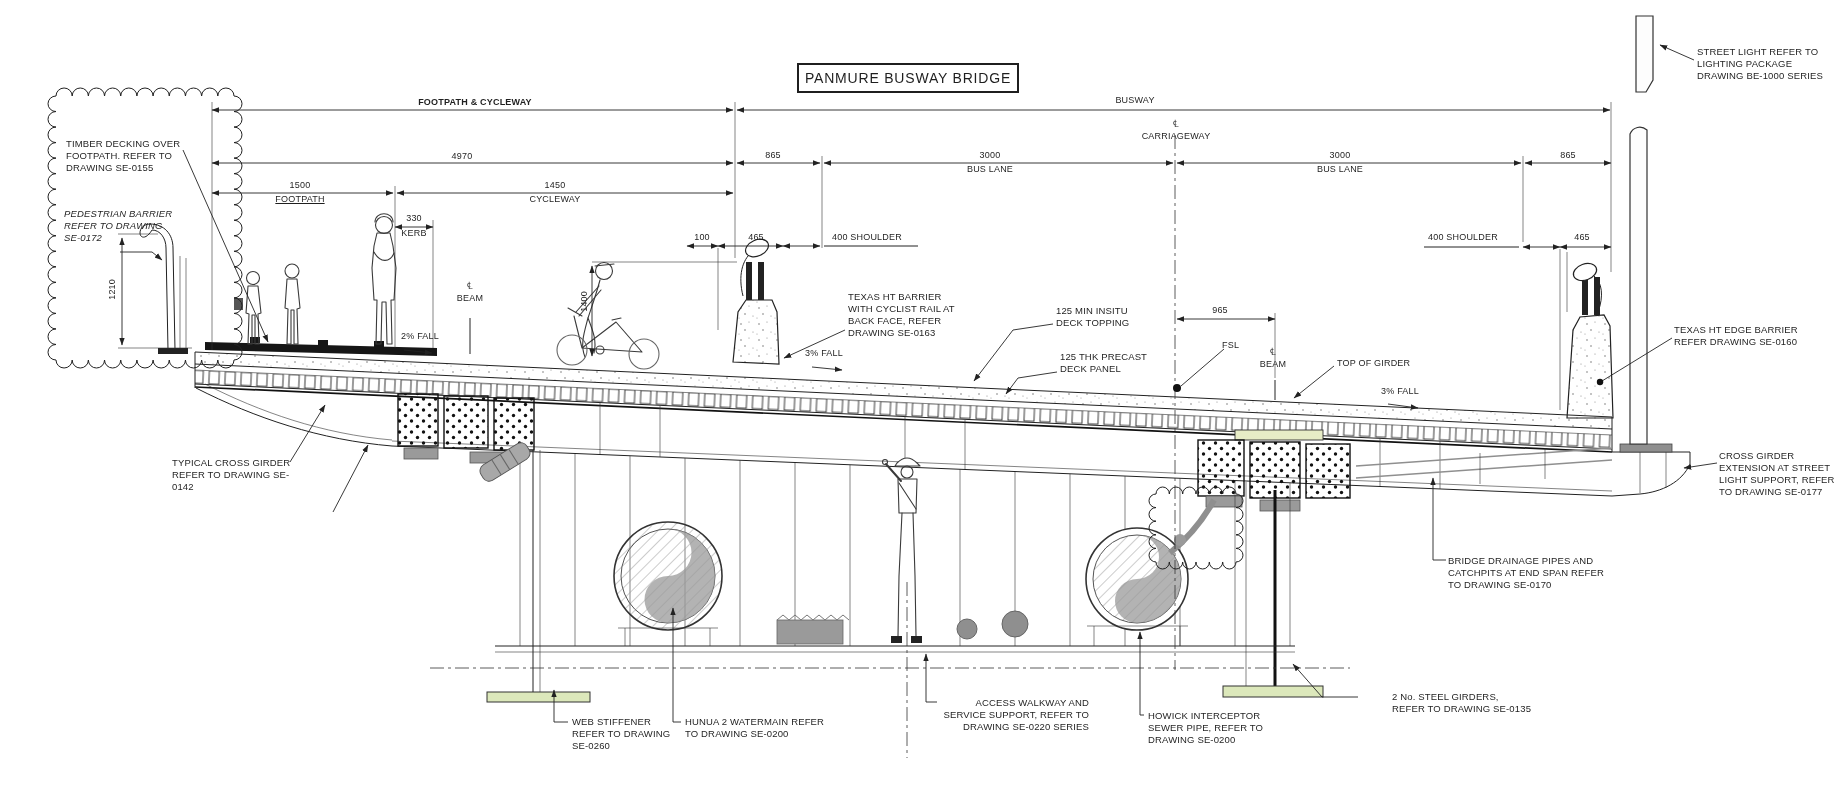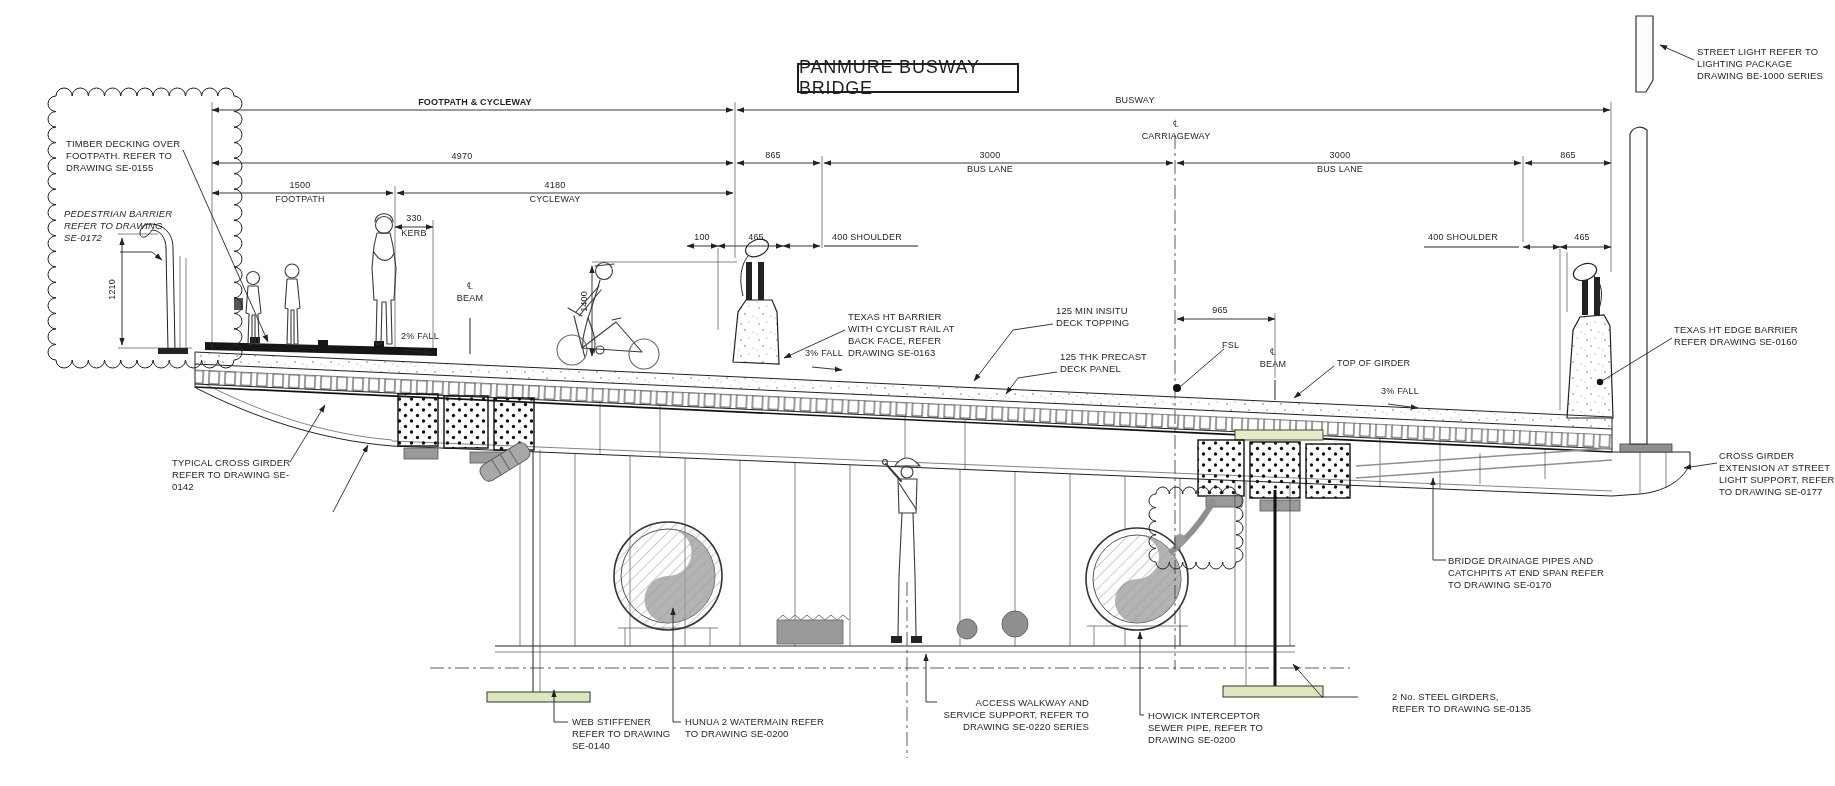--- a/index.html
+++ b/index.html
@@ -3,21 +3,21 @@
 <meta charset="utf-8">
 <style>
   html,body{margin:0;padding:0;background:#fff;}
   .canvas{position:relative;width:1835px;height:786px;background:#fff;overflow:hidden;
           font-family:"Liberation Sans",sans-serif;color:#1f1f1f;}
   svg{position:absolute;left:0;top:0;}
   .lbl{position:absolute;font-size:9.5px;line-height:1.28;letter-spacing:.15px;color:#1f1f1f;}
   .dimt{position:absolute;font-size:9px;line-height:1.2;letter-spacing:.2px;color:#1f1f1f;text-align:center;}
   .rot{transform:rotate(-90deg);transform-origin:center center;}
   .title-box{position:absolute;left:797px;top:63px;width:218px;height:26px;border:2px solid #1f1f1f;
-             display:flex;align-items:center;justify-content:center;font-size:18px;letter-spacing:.8px;}
+             display:flex;align-items:center;justify-content:center;font-size:14px;letter-spacing:.8px;}
   
   .ln{stroke:#222;stroke-width:1;fill:none;}
   .thin{stroke:#333;stroke-width:.6;fill:none;}
   .thk{stroke:#111;stroke-width:1.7;fill:none;}
   .dim{stroke:#222;stroke-width:.9;fill:none;}
   .ldr{stroke:#222;stroke-width:.9;fill:none;}
   .cl{stroke:#333;stroke-width:.8;fill:none;stroke-dasharray:14 4 3 4;}
   .gry{stroke:#8f8f8f;fill:none;}
   .fig{stroke:#3a3a3a;stroke-width:1.1;fill:none;stroke-linejoin:round;stroke-linecap:round;}
   .cloudp{stroke:#222;stroke-width:1;fill:none;}
@@ -323,22 +323,22 @@
 <div class="dimt" style="left:432px;top:151px;width:60px;">4970</div>
 <div class="dimt" style="left:748px;top:150px;width:50px;">865</div>
 <div class="dimt" style="left:1168px;top:118px;width:16px;font-size:10px;">℄</div>
 <div class="dimt" style="left:1128px;top:131px;width:96px;">CARRIAGEWAY</div>
 <div class="dimt" style="left:958px;top:150px;width:64px;">3000</div>
 <div class="dimt" style="left:950px;top:164px;width:80px;">BUS LANE</div>
 <div class="dimt" style="left:1308px;top:150px;width:64px;">3000</div>
 <div class="dimt" style="left:1300px;top:164px;width:80px;">BUS LANE</div>
 <div class="dimt" style="left:1543px;top:150px;width:50px;">865</div>
 <div class="dimt" style="left:272px;top:180px;width:56px;">1500</div>
-<div class="dimt" style="left:264px;top:194px;width:72px;">FOOTPATH</div>
-<div class="dimt" style="left:527px;top:180px;width:56px;">4180</div>
+<div class="dimt" style="left:264px;top:194px;width:72px;text-decoration:underline;">FOOTPATH</div>
+<div class="dimt" style="left:527px;top:180px;width:56px;">1450</div>
 <div class="dimt" style="left:517px;top:194px;width:76px;">CYCLEWAY</div>
 <div class="dimt" style="left:396px;top:213px;width:36px;">330</div>
 <div class="dimt" style="left:396px;top:228px;width:36px;">KERB</div>
 <div class="dimt" style="left:684px;top:232px;width:36px;">100</div>
 <div class="dimt" style="left:736px;top:232px;width:40px;">465</div>
 <div class="dimt" style="left:832px;top:232px;width:88px;text-align:left;white-space:nowrap;">400 SHOULDER</div>
 <div class="dimt" style="left:1428px;top:232px;width:92px;text-align:left;white-space:nowrap;">400 SHOULDER</div>
 <div class="dimt" style="left:1560px;top:232px;width:44px;">465</div>
 <div class="dimt" style="left:1198px;top:305px;width:44px;">965</div>
 <div class="dimt rot" style="left:92px;top:284px;width:40px;">1210</div>
@@ -351,26 +351,26 @@
 <div class="dimt" style="left:458px;top:280px;width:24px;font-size:10px;">℄</div>
 <div class="dimt" style="left:448px;top:293px;width:44px;">BEAM</div>
 <div class="dimt" style="left:1261px;top:346px;width:24px;font-size:10px;">℄</div>
 <div class="dimt" style="left:1251px;top:359px;width:44px;">BEAM</div>
 <div class="dimt" style="left:1222px;top:340px;width:30px;text-align:left;">FSL</div>
 <div class="dimt" style="left:1337px;top:358px;width:110px;text-align:left;white-space:nowrap;">TOP OF GIRDER</div>
 
 <div class="lbl" style="left:66px;top:138px;width:118px;">TIMBER DECKING OVER FOOTPATH. REFER TO DRAWING SE-0155</div>
 <div class="lbl" style="left:64px;top:208px;width:112px;font-style:italic;">PEDESTRIAN BARRIER REFER TO DRAWING SE-0172</div>
 <div class="lbl" style="left:1697px;top:46px;width:138px;">STREET LIGHT REFER TO LIGHTING PACKAGE DRAWING BE-1000 SERIES</div>
-<div class="lbl" style="left:848px;top:291px;width:108px;margin-top:20px;">TEXAS HT BARRIER WITH CYCLIST RAIL AT BACK FACE, REFER DRAWING SE-0163</div>
+<div class="lbl" style="left:848px;top:291px;width:108px;">TEXAS HT BARRIER WITH CYCLIST RAIL AT BACK FACE, REFER DRAWING SE-0163</div>
 <div class="lbl" style="left:1056px;top:305px;width:88px;">125 MIN INSITU DECK TOPPING</div>
 <div class="lbl" style="left:1060px;top:351px;width:96px;">125 THK PRECAST DECK PANEL</div>
 <div class="lbl" style="left:1674px;top:324px;width:145px;">TEXAS HT EDGE BARRIER REFER DRAWING SE-0160</div>
 <div class="lbl" style="left:1719px;top:450px;width:118px;">CROSS GIRDER EXTENSION AT STREET LIGHT SUPPORT, REFER TO DRAWING SE-0177</div>
 <div class="lbl" style="left:172px;top:457px;width:134px;">TYPICAL CROSS GIRDER REFER TO DRAWING SE-0142</div>
 <div class="lbl" style="left:1448px;top:555px;width:158px;">BRIDGE DRAINAGE PIPES AND CATCHPITS AT END SPAN REFER TO DRAWING SE-0170</div>
-<div class="lbl" style="left:572px;top:716px;width:100px;">WEB STIFFENER REFER TO DRAWING SE-0140</div>
+<div class="lbl" style="left:572px;top:716px;width:100px;">WEB STIFFENER REFER TO DRAWING SE-0260</div>
 <div class="lbl" style="left:685px;top:716px;width:152px;">HUNUA 2 WATERMAIN REFER TO DRAWING SE-0200</div>
 <div class="lbl" style="left:941px;top:697px;width:148px;text-align:right;">ACCESS WALKWAY AND SERVICE SUPPORT, REFER TO DRAWING SE-0220 SERIES</div>
 <div class="lbl" style="left:1148px;top:710px;width:128px;">HOWICK INTERCEPTOR SEWER PIPE, REFER TO DRAWING SE-0200</div>
 <div class="lbl" style="left:1392px;top:691px;width:140px;">2 No. STEEL GIRDERS, REFER TO DRAWING SE-0135</div>
 
 </div>
 
 </body></html>

